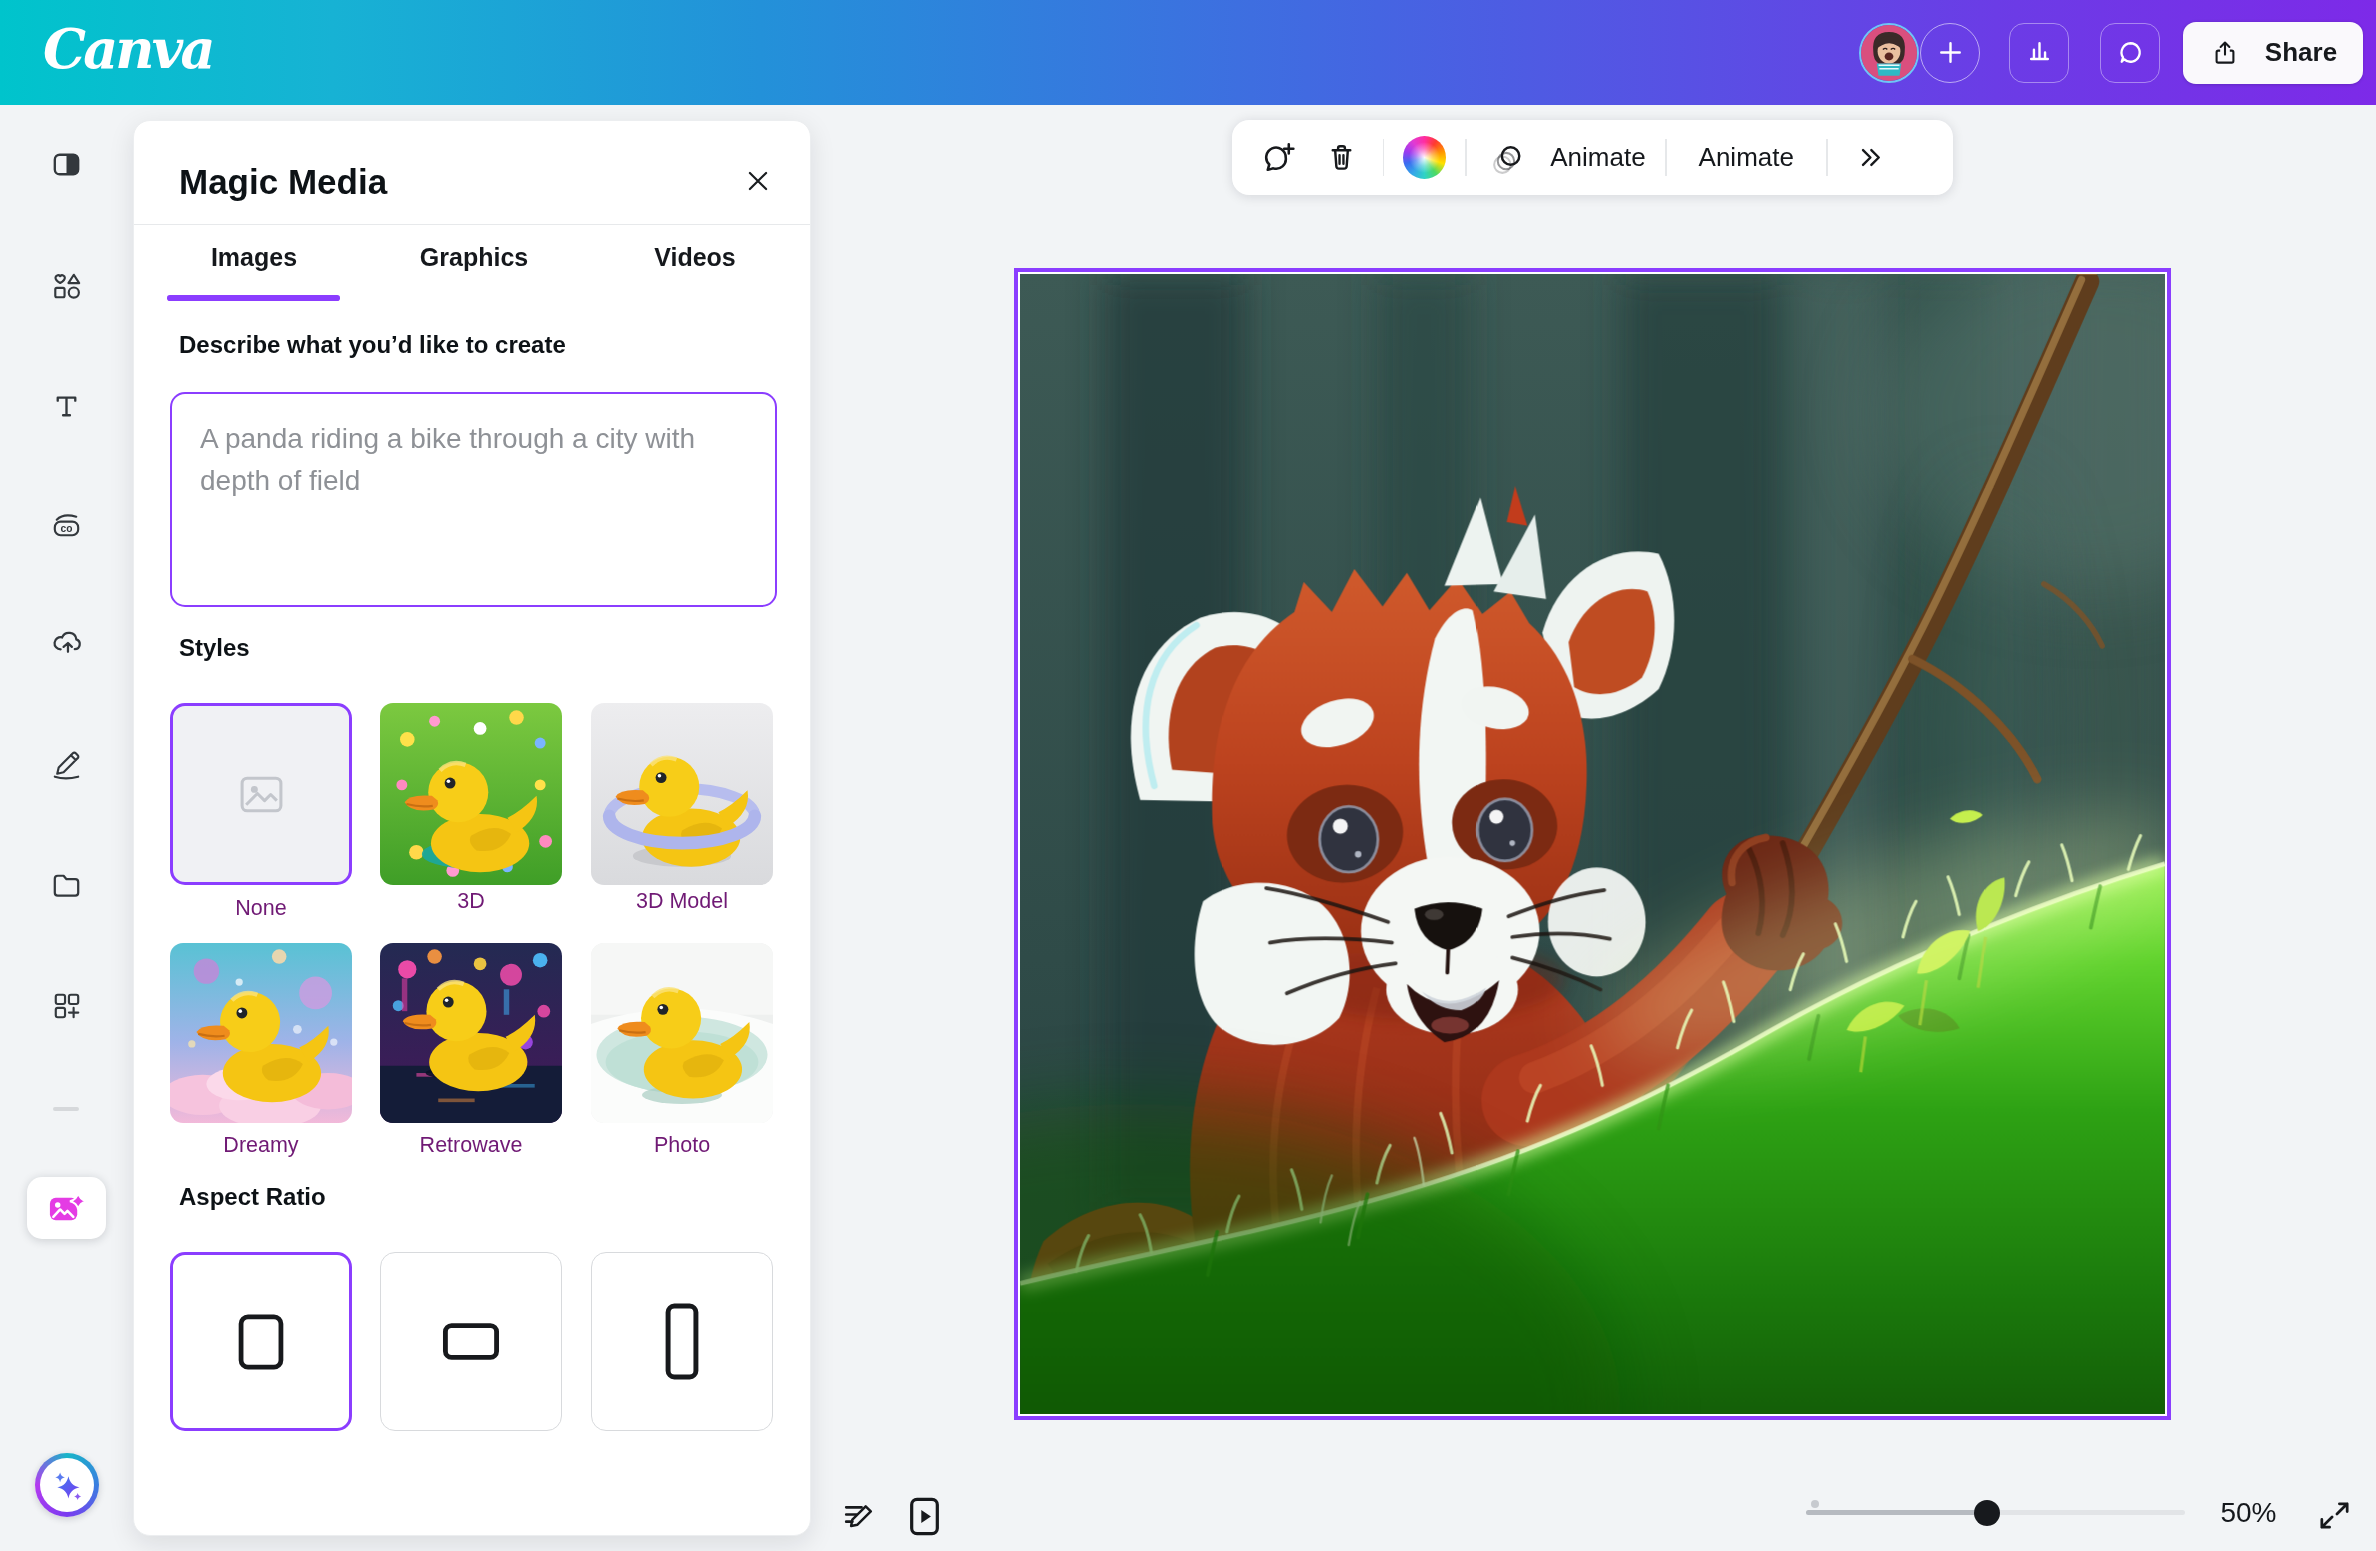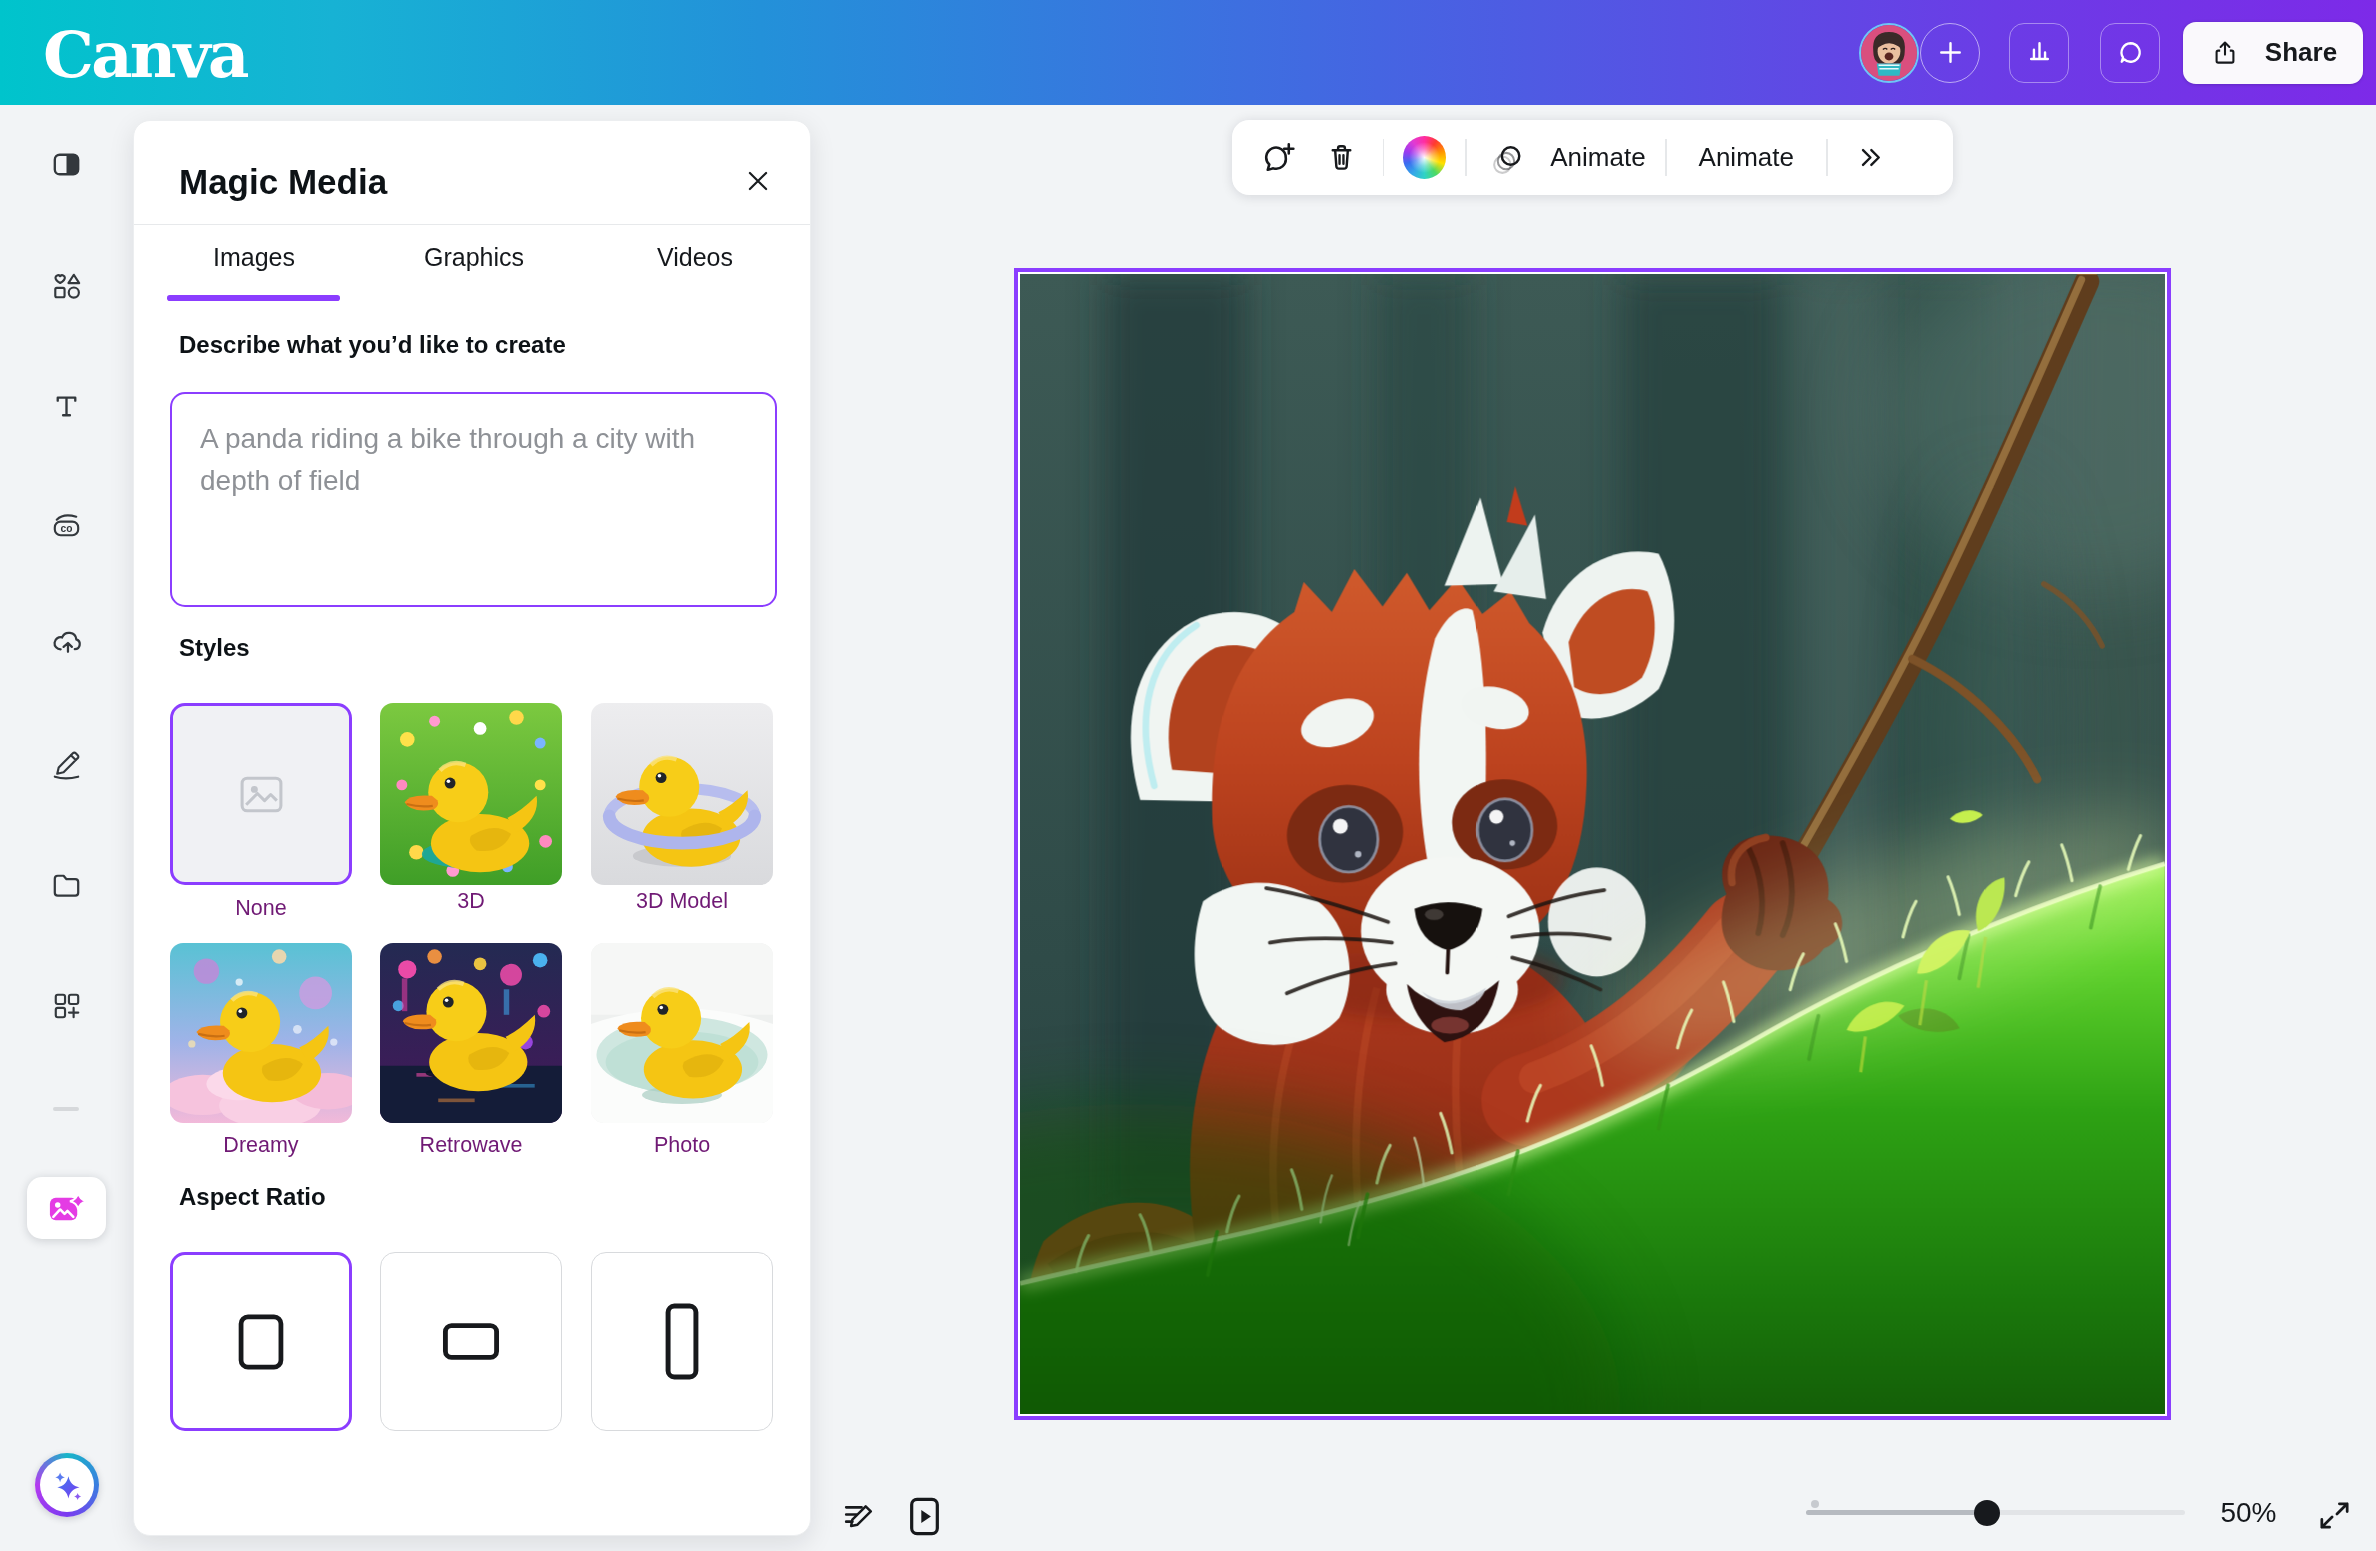--- a/index.html
+++ b/index.html
@@ -4,21 +4,21 @@
 <style>
   * { margin:0; padding:0; box-sizing:border-box; }
   html,body { width:2376px; height:1552px; }
   body { position:relative; overflow:hidden; background:#f2f4f6;
          font-family:"Liberation Sans", sans-serif; color:#16191c; }
 
   
   .hdr { position:absolute; left:0; top:0; width:2376px; height:105px;
          background:linear-gradient(90deg,#00c4cc 0%,#17b2d4 14%,#2391d9 32%,#4565e2 58%,#6b3ce6 84%,#7d2ae8 100%); }
   .logo { position:absolute; left:43px; top:17px; font-family:"DejaVu Serif", serif;
-          font-weight:700; font-size:64px; color:#ffffff; letter-spacing:-2.8px; }
+          font-style:italic; font-weight:700; font-size:54px; color:#ffffff; letter-spacing:-2.8px; }
   .avatar { position:absolute; left:1859px; top:22.5px; width:60px; height:60px; border-radius:50%;
             overflow:hidden; border:2.3px solid #6ec6f5; cursor:pointer; }
   .hbtn { position:absolute; top:22.5px; width:60px; height:60px; display:flex; align-items:center;
           justify-content:center; cursor:pointer; }
   .hbtn.circle { border:1.9px solid rgba(255,255,255,.55); border-radius:50%; }
   .hbtn.square { border:1.9px solid rgba(255,255,255,.40); border-radius:15px; }
   .share-btn { position:absolute; left:2183px; top:21.5px; width:180px; height:62px; background:#faf9fc;
                border-radius:13px; display:flex; align-items:center; justify-content:center; gap:24px;
                font-size:26px; font-weight:600; color:#16191c; cursor:pointer;
                box-shadow:0 0.9px 2.8px rgba(40,20,90,.25); }
@@ -37,21 +37,21 @@
   .assistant .inner { width:54px; height:54px; border-radius:50%; background:#ffffff; display:flex;
                       align-items:center; justify-content:center; }
 
   
   .panel { position:absolute; left:133px; top:120px; width:678px; height:1416px; background:#ffffff;
            border:0.9px solid #eceef0; border-radius:17px; box-shadow:0 7.5px 26px rgba(16,20,30,.10); }
   .panel-title { position:absolute; left:45px; top:41px; font-size:35px; font-weight:700; color:#0d1216; }
   .panel-close { position:absolute; right:32px; top:39px; width:41px; height:41px; display:flex;
                  align-items:center; justify-content:center; cursor:pointer; border-radius:7.5px; }
   .p-div { position:absolute; left:0; right:0; top:103px; height:1.4px; background:#e7e9eb; }
-  .tab { position:absolute; top:122px; transform:translateX(-50%); font-size:25px; font-weight:400;
+  .tab { position:absolute; top:122px; transform:translateX(-50%); font-size:25px; font-weight:700;
          color:#15181c; cursor:pointer; }
   .tab-underline { position:absolute; left:33px; top:174px; width:173px; height:5.6px; border-radius:2.8px;
                    background:#8b3dff; }
   .sec-label { position:absolute; left:45px; font-size:24px; font-weight:700; color:#0d1216; }
   .prompt { position:absolute; left:36px; top:271px; width:607px; height:215px; border:2.8px solid #8b3dff;
             border-radius:15px; padding:24px 28px; font-family:"Liberation Sans",sans-serif;
             font-size:28px; line-height:1.5; color:#4c4f55; resize:none; outline:none; background:#fff; }
   .prompt::placeholder { color:#8e9196; }
   .card { position:absolute; width:182px; border-radius:13px; cursor:pointer; overflow:hidden; }
   .card.none-card { background:#f0f1f4; border:3.7px solid #8b3dff; border-radius:15px;

